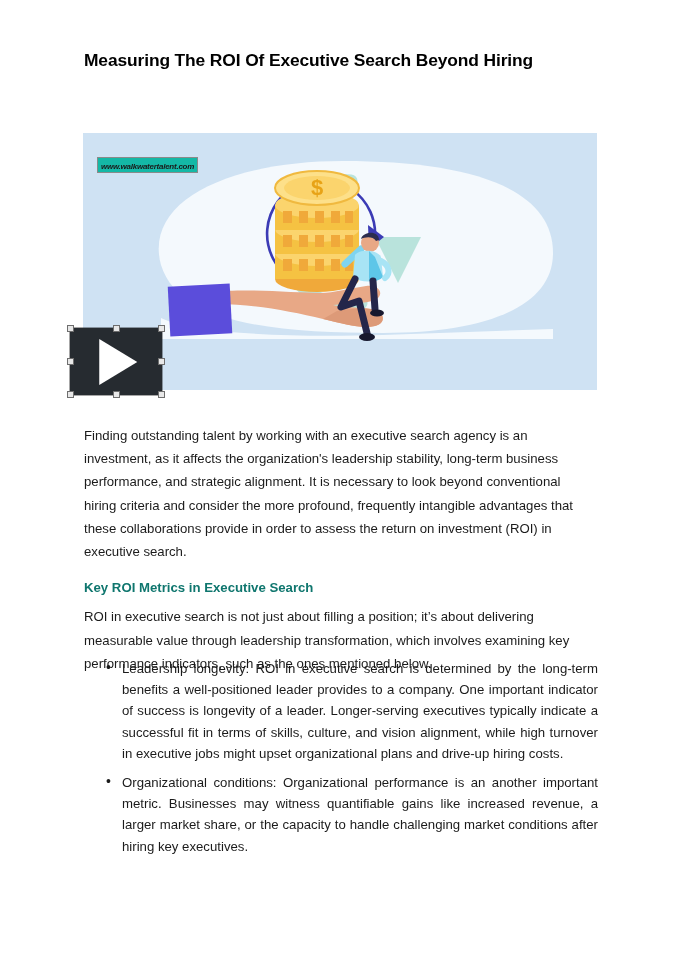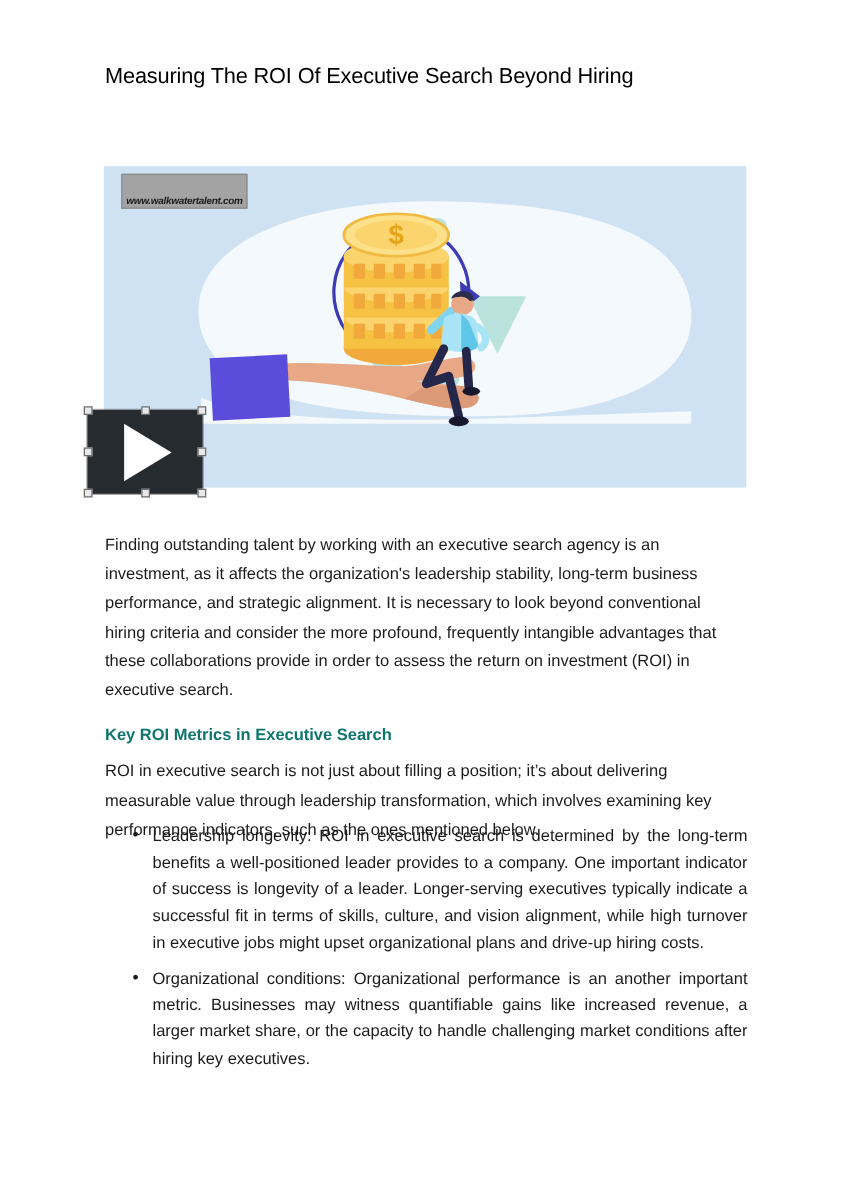--- a/index.html
+++ b/index.html
@@ -21,21 +21,21 @@
     background: #ffffff;
   }
 
   
   .doc-title {
     position: absolute;
     left: 84px;
     top: 38px;
     width: 516px;
     font-size: 17.4px;
-    font-weight: normal;
+    font-weight: bold;
     color: #000000;
     letter-spacing: -0.12px;
     line-height: 1.25;
   }
 
   
   .media-block {
     position: absolute;
     left: 83px;
     top: 133px;
@@ -45,28 +45,28 @@
     overflow: hidden;
   }
   .illustration {
     position: absolute;
     inset: 0;
     display: block;
   }
   .watermark {
     position: absolute;
     left: 14px;
-    top: 6px;
+    top: 24px;
     font-family: "Liberation Sans", sans-serif;
     font-size: 8px;
     font-weight: bold;
     font-style: italic;
     color: #1a1a1a;
-    background: #a3a3a3;
-    padding: 16px 3px 1px 3px;
+    background: #14b8a6;
+    padding: 4px 3px 1px 3px;
     border: 1px solid #8a8a8a;
     letter-spacing: -0.25px;
     white-space: nowrap;
   }
 
   
   .play-overlay {
     position: absolute;
     left: 67px;
     top: 325px;

